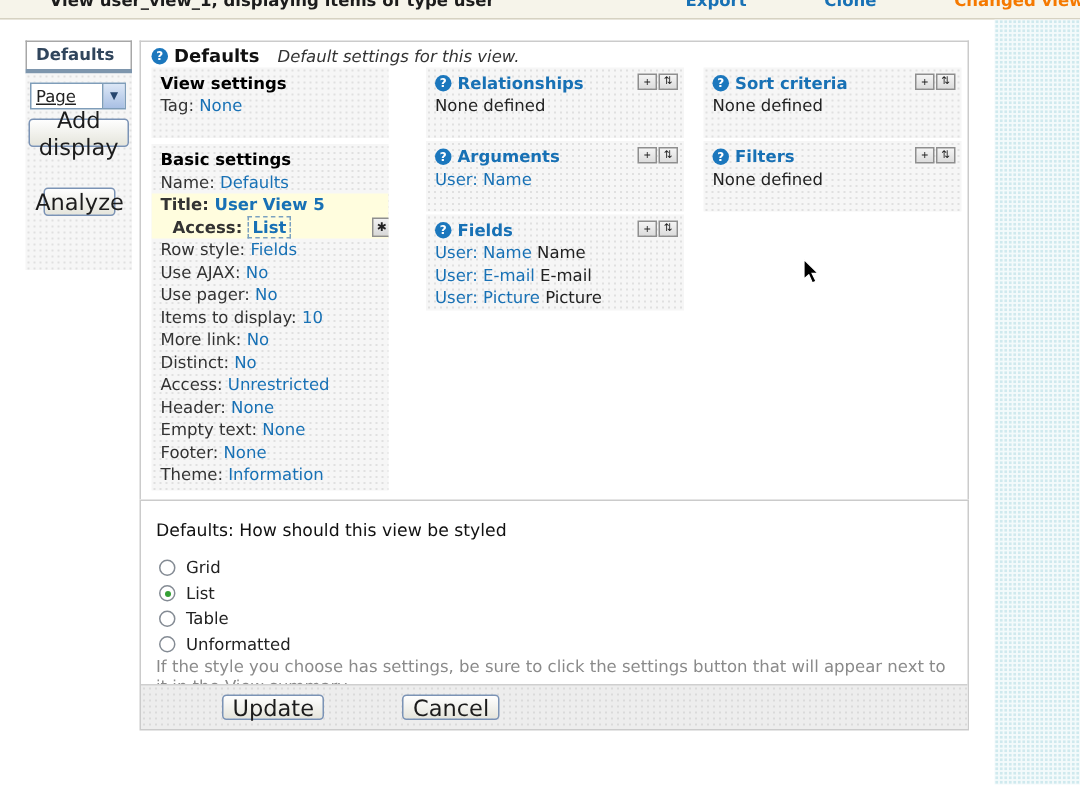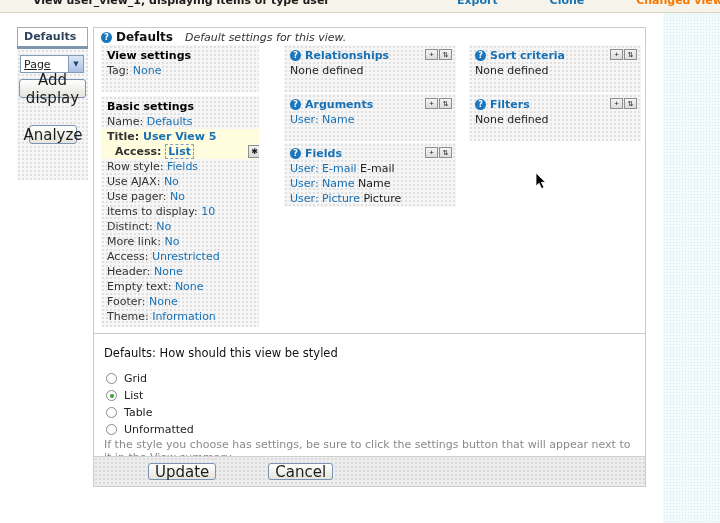--- a/index.html
+++ b/index.html
@@ -178,32 +178,32 @@
           
         </div>
 
         <div class="bs-row">
           <span class="lbl">Items to display:</span>
           <span class="val link">10</span>
           
         </div>
 
         <div class="bs-row">
+          <span class="lbl">More link:</span>
+          <span class="val link">No</span>
+          
+        </div>
+
+        <div class="bs-row">
           <span class="lbl">Distinct:</span>
           <span class="val link">No</span>
           
         </div>
 
         <div class="bs-row">
-          <span class="lbl">More link:</span>
-          <span class="val link">No</span>
-          
-        </div>
-
-        <div class="bs-row">
           <span class="lbl">Access:</span>
           <span class="val link">Unrestricted</span>
           
         </div>
 
         <div class="bs-row">
           <span class="lbl">Header:</span>
           <span class="val link">None</span>
           
         </div>
@@ -262,25 +262,25 @@
       <button class="mini-btn">+</button>
       <button class="mini-btn sort">⇅</button>
     </div>
     <div class="box-title-link">
       <span class="help-icon">?</span>
       <span class="link">Fields</span>
     </div>
     <div>
 
         <div class="row">
+          <span class="link">User: Name</span><span> Name</span>
+        </div>
+
+        <div class="row">
           <span class="link">User: E-mail</span><span> E-mail</span>
-        </div>
-
-        <div class="row">
-          <span class="link">User: Name</span><span> Name</span>
         </div>
 
         <div class="row">
           <span class="link">User: Picture</span><span> Picture</span>
         </div>
       </div>
   </div>
 
   <div id="box-sort" class="sum-box stipple">
     <div class="box-buttons">

